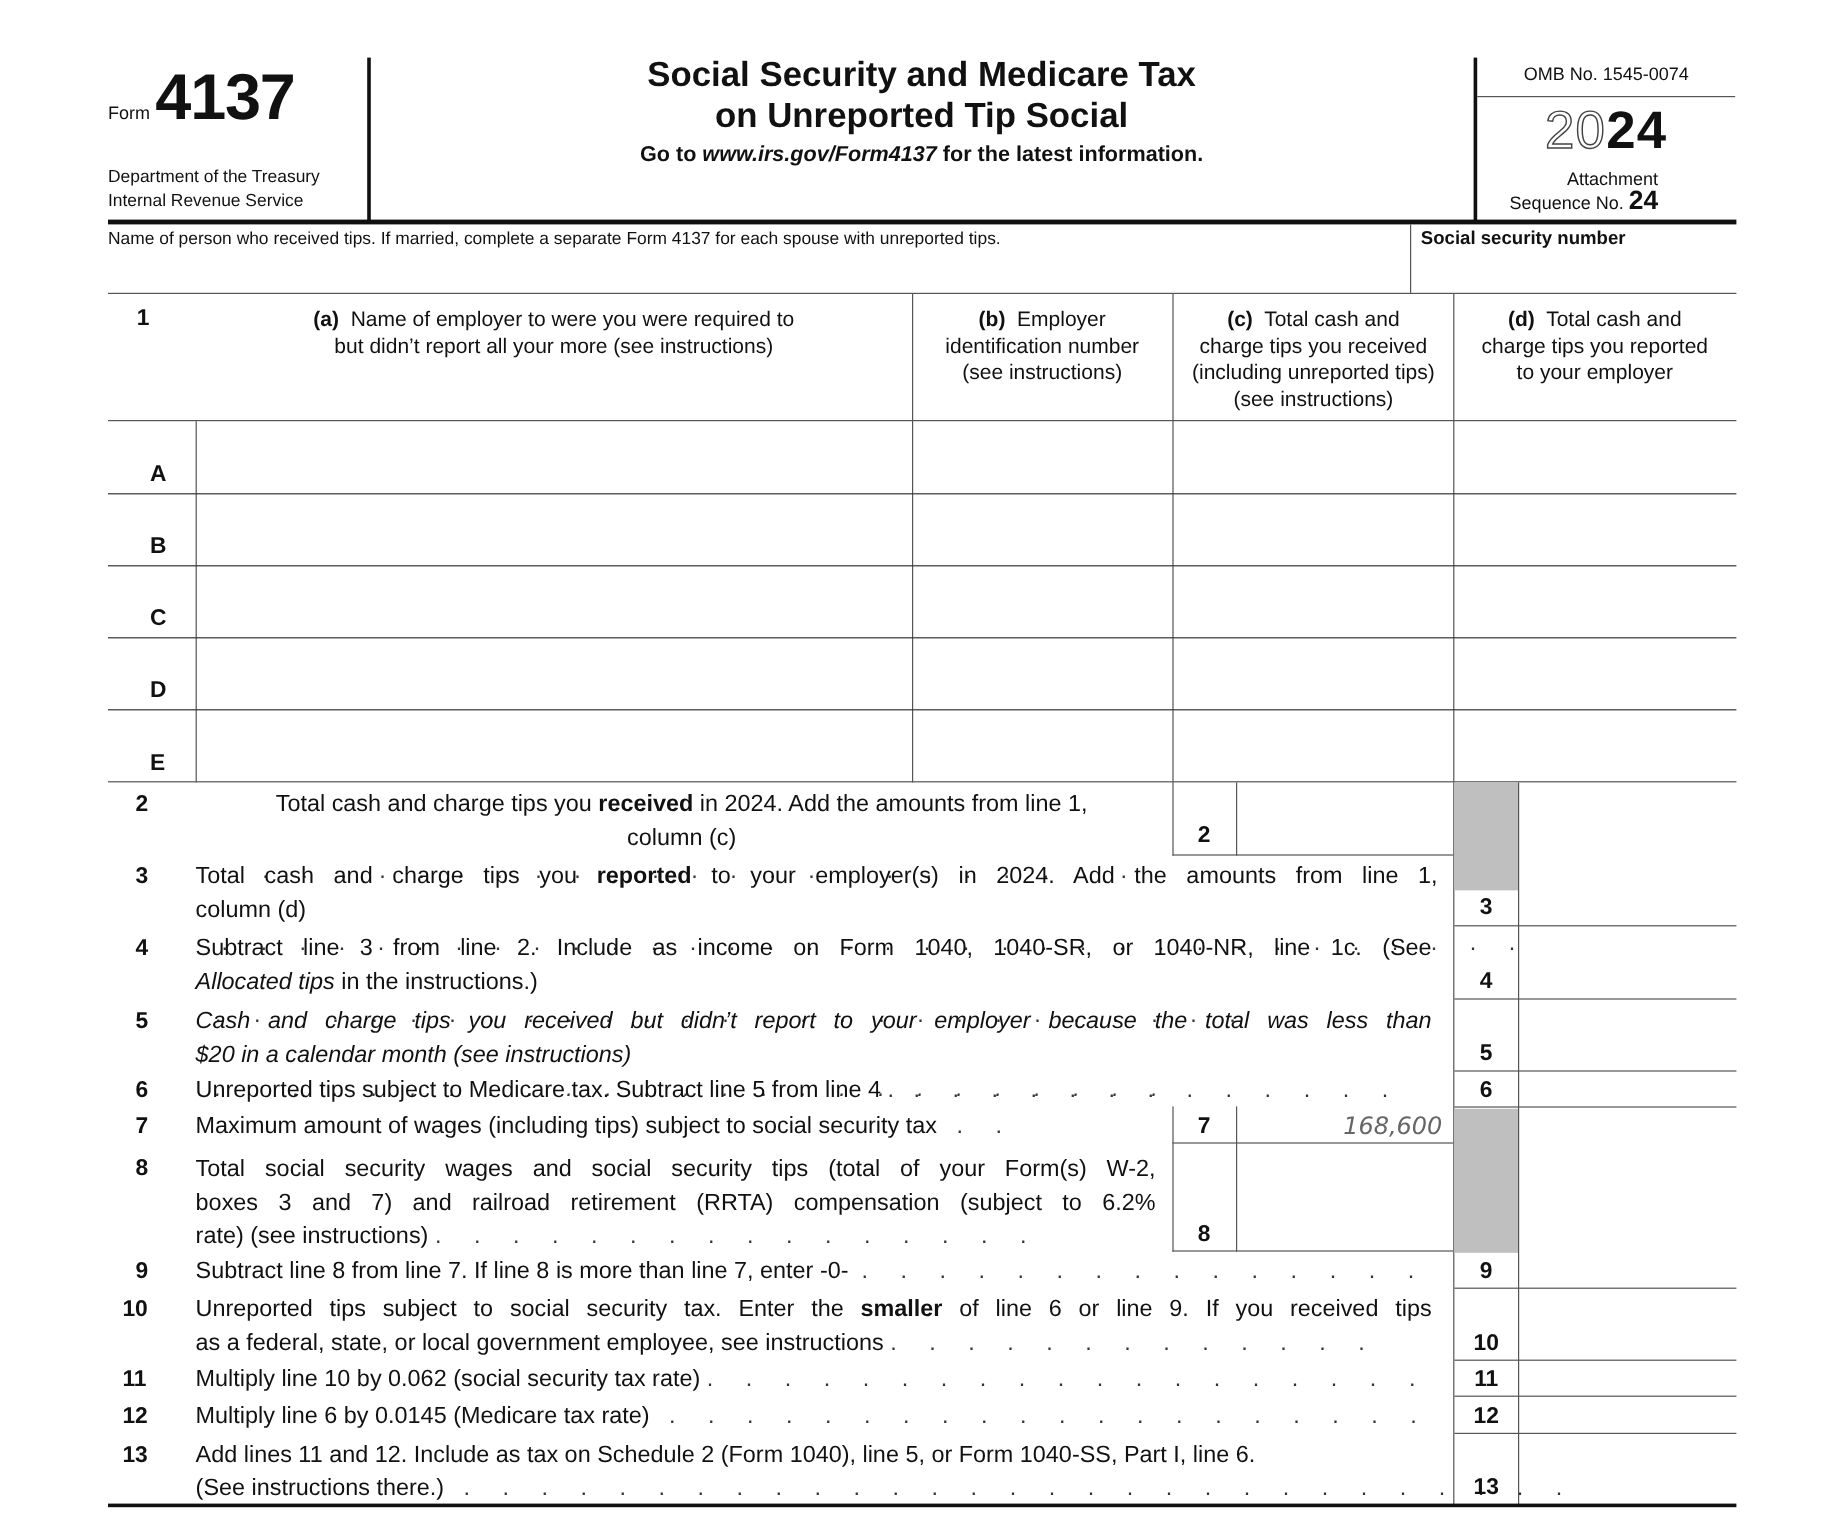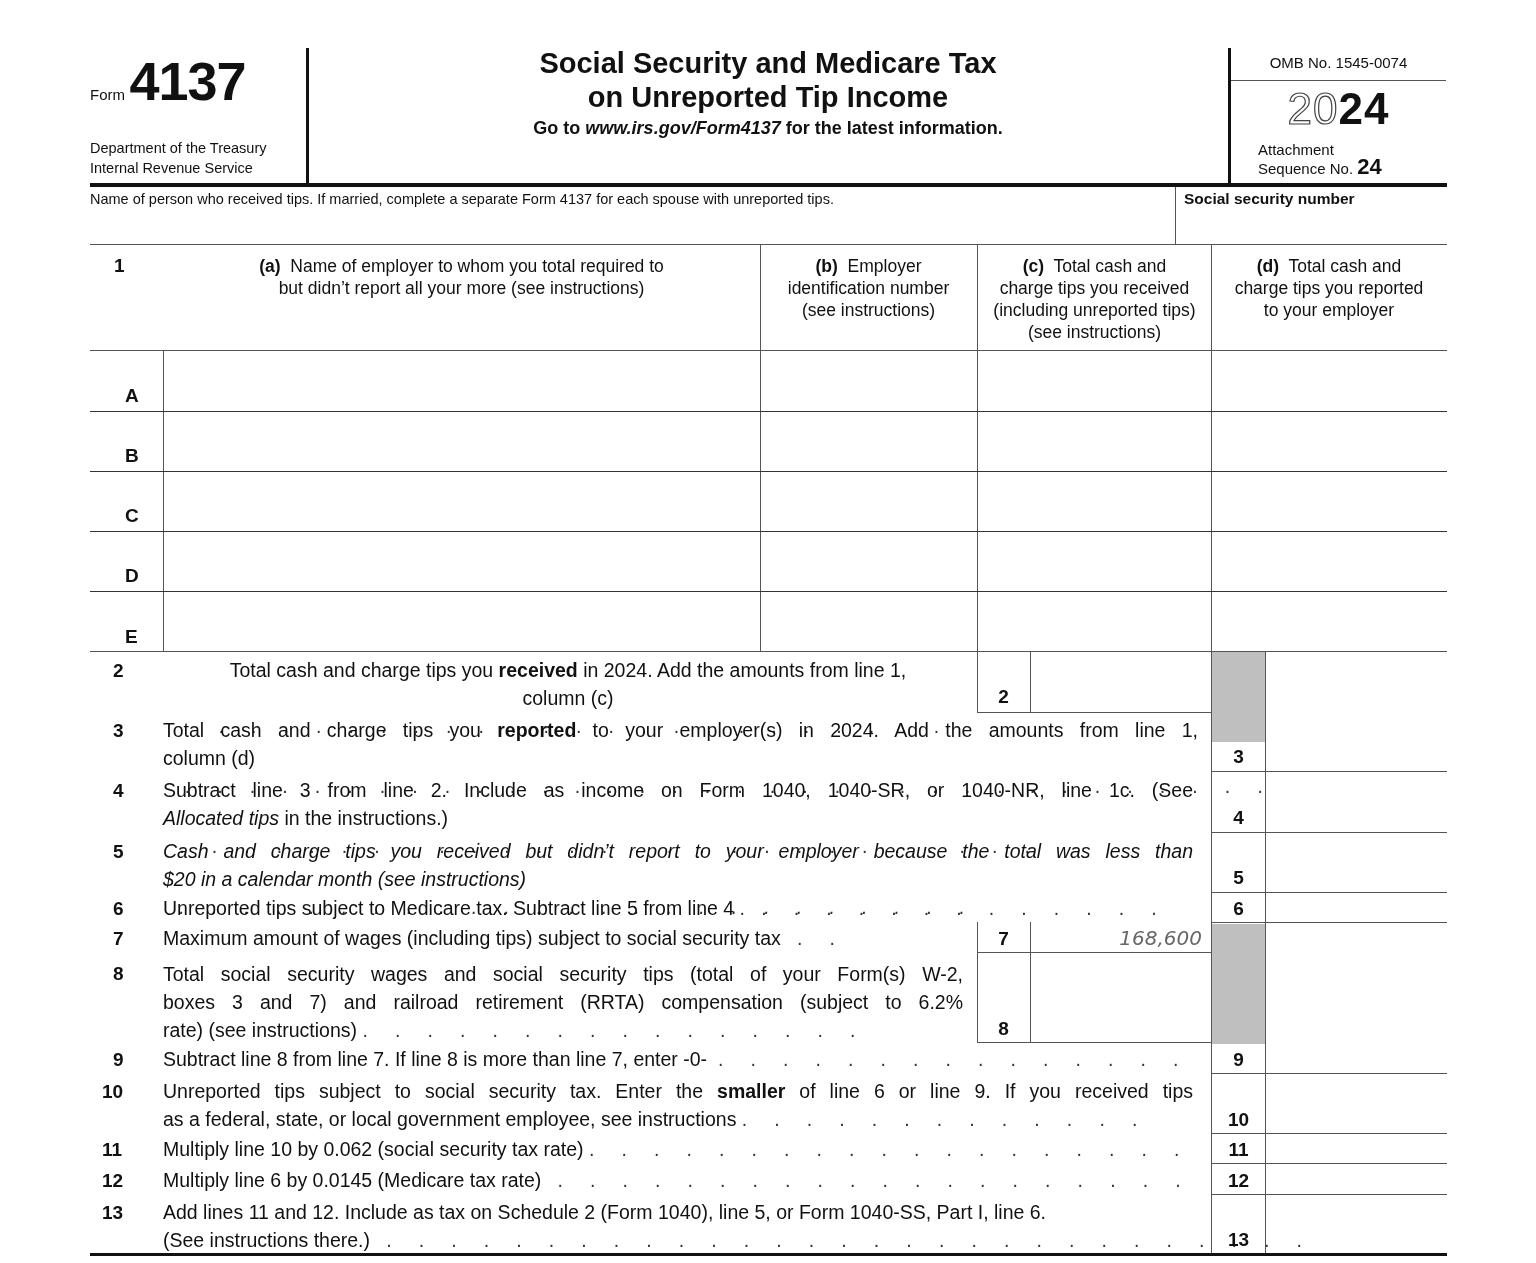--- a/index.html
+++ b/index.html
@@ -12,21 +12,21 @@
   .vl.thick { background:#111; width:3px; }
   .form-word { font-size:15px; }
   .form-num { font-size:54px; font-weight:bold; letter-spacing:-1px; }
   .small { font-size:14.5px; line-height:20px; }
   .title { font-size:29px; font-weight:bold; text-align:center; line-height:34px; }
   .subtitle { font-size:18px; font-weight:bold; text-align:center; line-height:28px; }
   .subtitle i { font-style:italic; }
   .omb { font-size:15px; text-align:center; }
   .year { font-size:44px; font-weight:bold; letter-spacing:1px; }
   .year .outline { color:#fff; -webkit-text-stroke:1.2px #444; font-weight:normal; }
-  .seq { font-size:15px; line-height:17px; }
+  .seq { font-size:15px; line-height:17px;text-align:right; }
   .seq b { font-size:22px; }
   .colhead { font-size:17.5px; text-align:center; line-height:22px; }
   .colhead b { font-weight:bold; }
   .lnum { font-size:19px; font-weight:bold; }
   .ltext { font-size:19.5px; line-height:28px; }
   .ltext b { font-weight:bold; }
   .ltext i { }
   .dots { letter-spacing:0; white-space:pre; color:#333; }
   .boxnum { font-size:19px; font-weight:bold; text-align:center; }
   .shade { position:absolute; background:#bfbfbf; }
@@ -44,21 +44,21 @@
   </div>
   <div class="abs small" style="left:0;top:98px;">
     <div>Department of the Treasury</div>
     <div>Internal Revenue Service</div>
   </div>
 </div>
 <div class="vl thick" style="left:306px;top:48px;height:136px;"></div>
 
 <div class="abs" style="left:308px;top:46px;width:920px;">
   <div class="title">Social Security and Medicare Tax</div>
-  <div class="title">on Unreported Tip Income</div>
+  <div class="title">on Unreported Tip Social</div>
   <div class="subtitle"><span>Go to </span><i>www.irs.gov/Form4137</i><span> for the latest information.</span></div>
 </div>
 
 <div class="vl thick" style="left:1228px;top:48px;height:136px;"></div>
 <div class="abs omb" style="left:1231px;top:54px;width:215px;">OMB No. 1545-0074</div>
 <div class="hl" style="left:1231px;top:80px;width:215px;"></div>
 <div class="abs year" style="left:1231px;top:84px;width:215px;text-align:center;">
   <span class="outline">20</span><span>24</span>
 </div>
 <div class="abs seq" style="left:1258px;top:141px;">
@@ -70,21 +70,21 @@
 
 <div class="abs small" style="left:90px;top:189px;">Name of person who received tips. If married, complete a separate Form 4137 for each spouse with unreported tips.</div>
 <div class="field" style="left:90px;top:212px;width:1080px;height:32px;"></div>
 <div class="vl" style="left:1175px;top:187px;height:58px;"></div>
 <div class="abs small" style="left:1184px;top:189px;font-weight:bold;font-size:15.5px;">Social security number</div>
 <div class="field" style="left:1180px;top:212px;width:266px;height:32px;"></div>
 <div class="hl" style="left:90px;top:244px;width:1357px;"></div>
 
 <div class="abs lnum" style="left:114px;top:255px;">1</div>
 <div class="abs colhead" style="left:163px;top:255px;width:597px;">
-  <div><b>(a)</b>&nbsp; <span>Name of employer to whom you total required to</span></div>
+  <div><b>(a)</b>&nbsp; <span>Name of employer to were you were required to</span></div>
   <div>but didn’t report all your more (see instructions)</div>
 </div>
 <div class="vl" style="left:760px;top:245px;height:407px;"></div>
 <div class="abs colhead" style="left:760px;top:255px;width:217px;">
   <div><b>(b)</b>&nbsp; <span>Employer</span></div>
   <div>identification number</div>
   <div>(see instructions)</div>
 </div>
 <div class="vl" style="left:977px;top:245px;height:407px;"></div>
 <div class="abs colhead" style="left:977px;top:255px;width:235px;">

